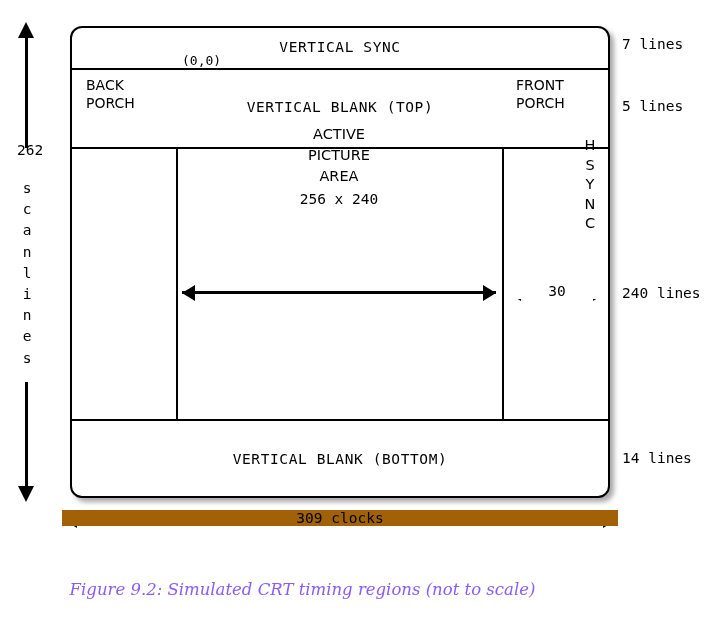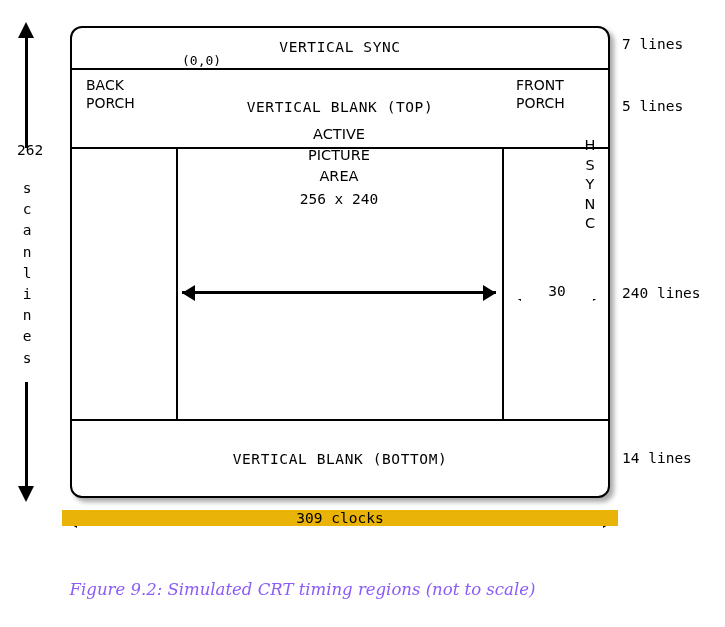--- a/index.html
+++ b/index.html
@@ -188,21 +188,21 @@
     border-bottom: 9px solid transparent;
   }
   .total-arrow .head.left  { left: 0;  border-right: 15px solid #000; }
   .total-arrow .head.right { right: 0; border-left: 15px solid #000; }
   .total-arrow .meas-text {
     position: absolute;
     left: 0; right: 0;
     top: 3px;
     text-align: center;
     font-size: 14.5px;
-    background: #eab308;
+    background: #a16207;
     padding: 0 10px;
     box-sizing: border-box;
     white-space: nowrap;
   }
 
   
   .v-axis {
     position: absolute;
     left: 25px;
     top: 22px;

